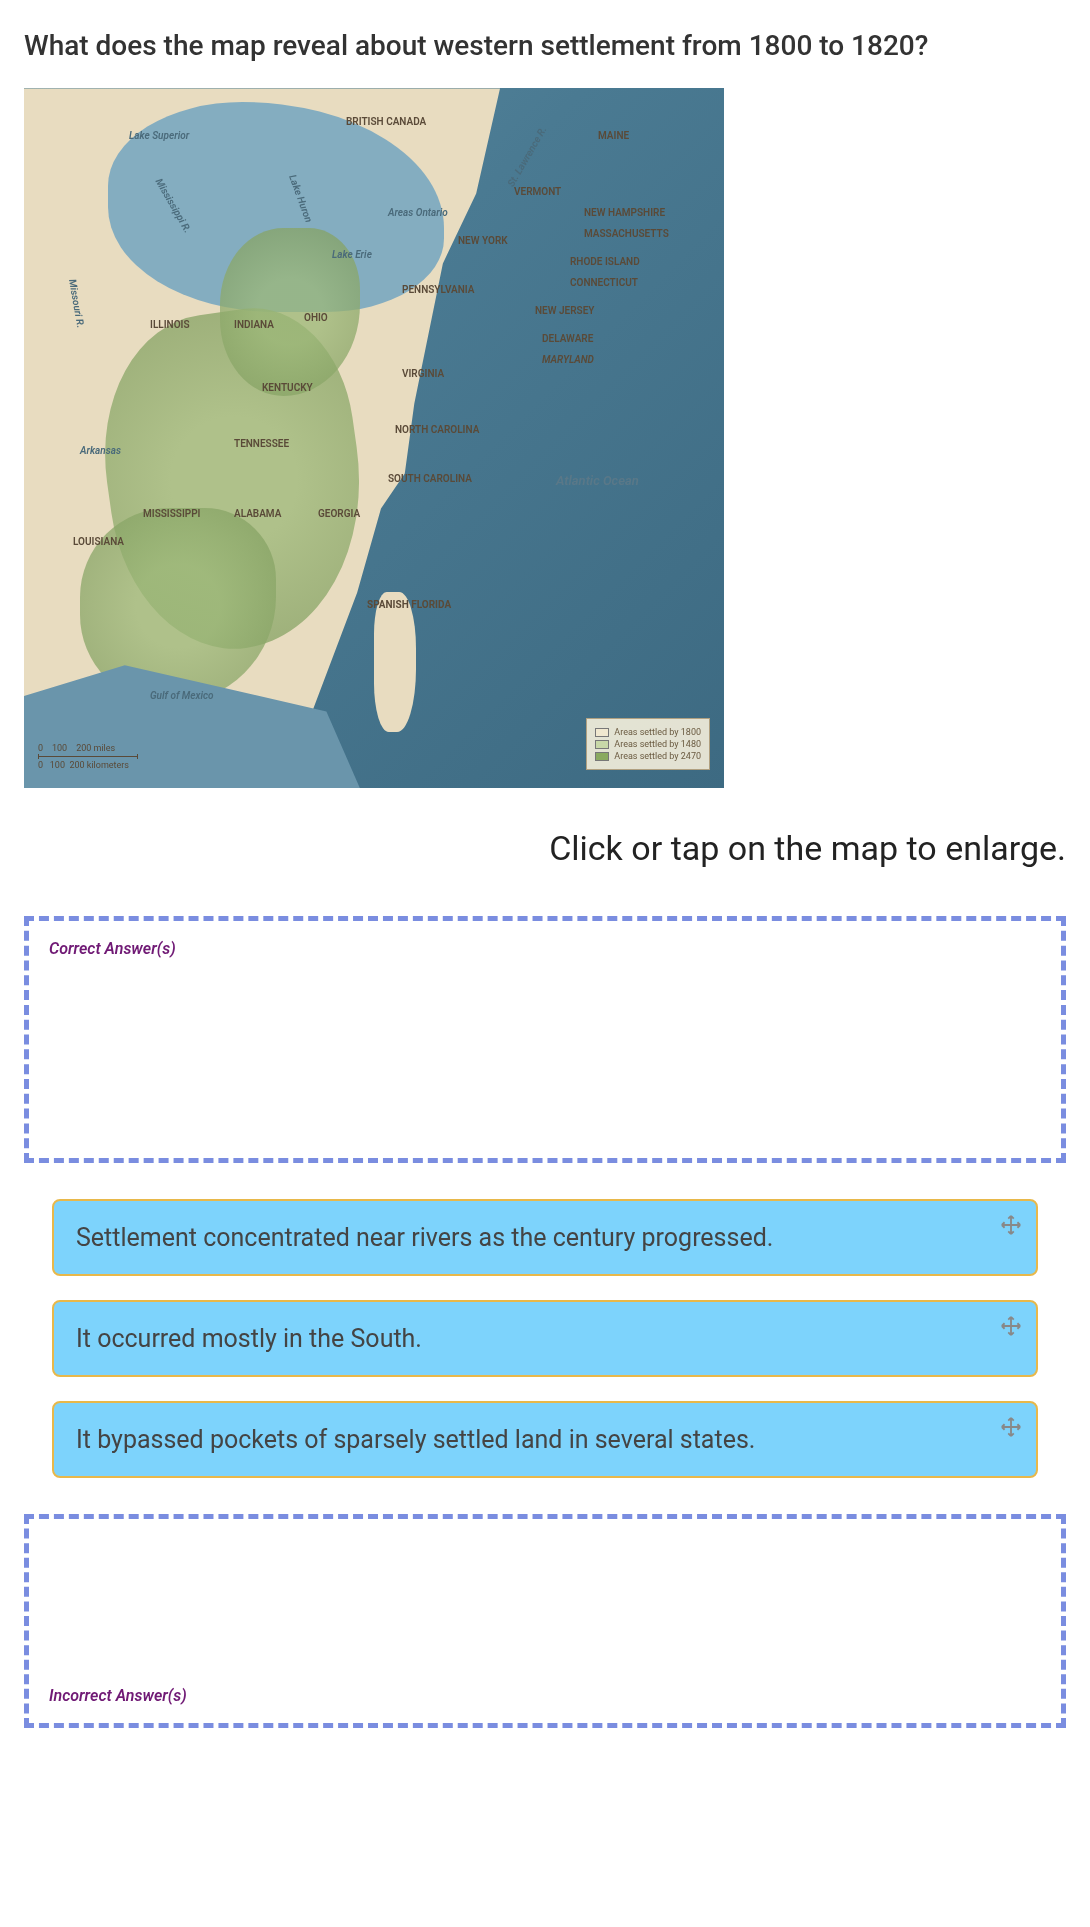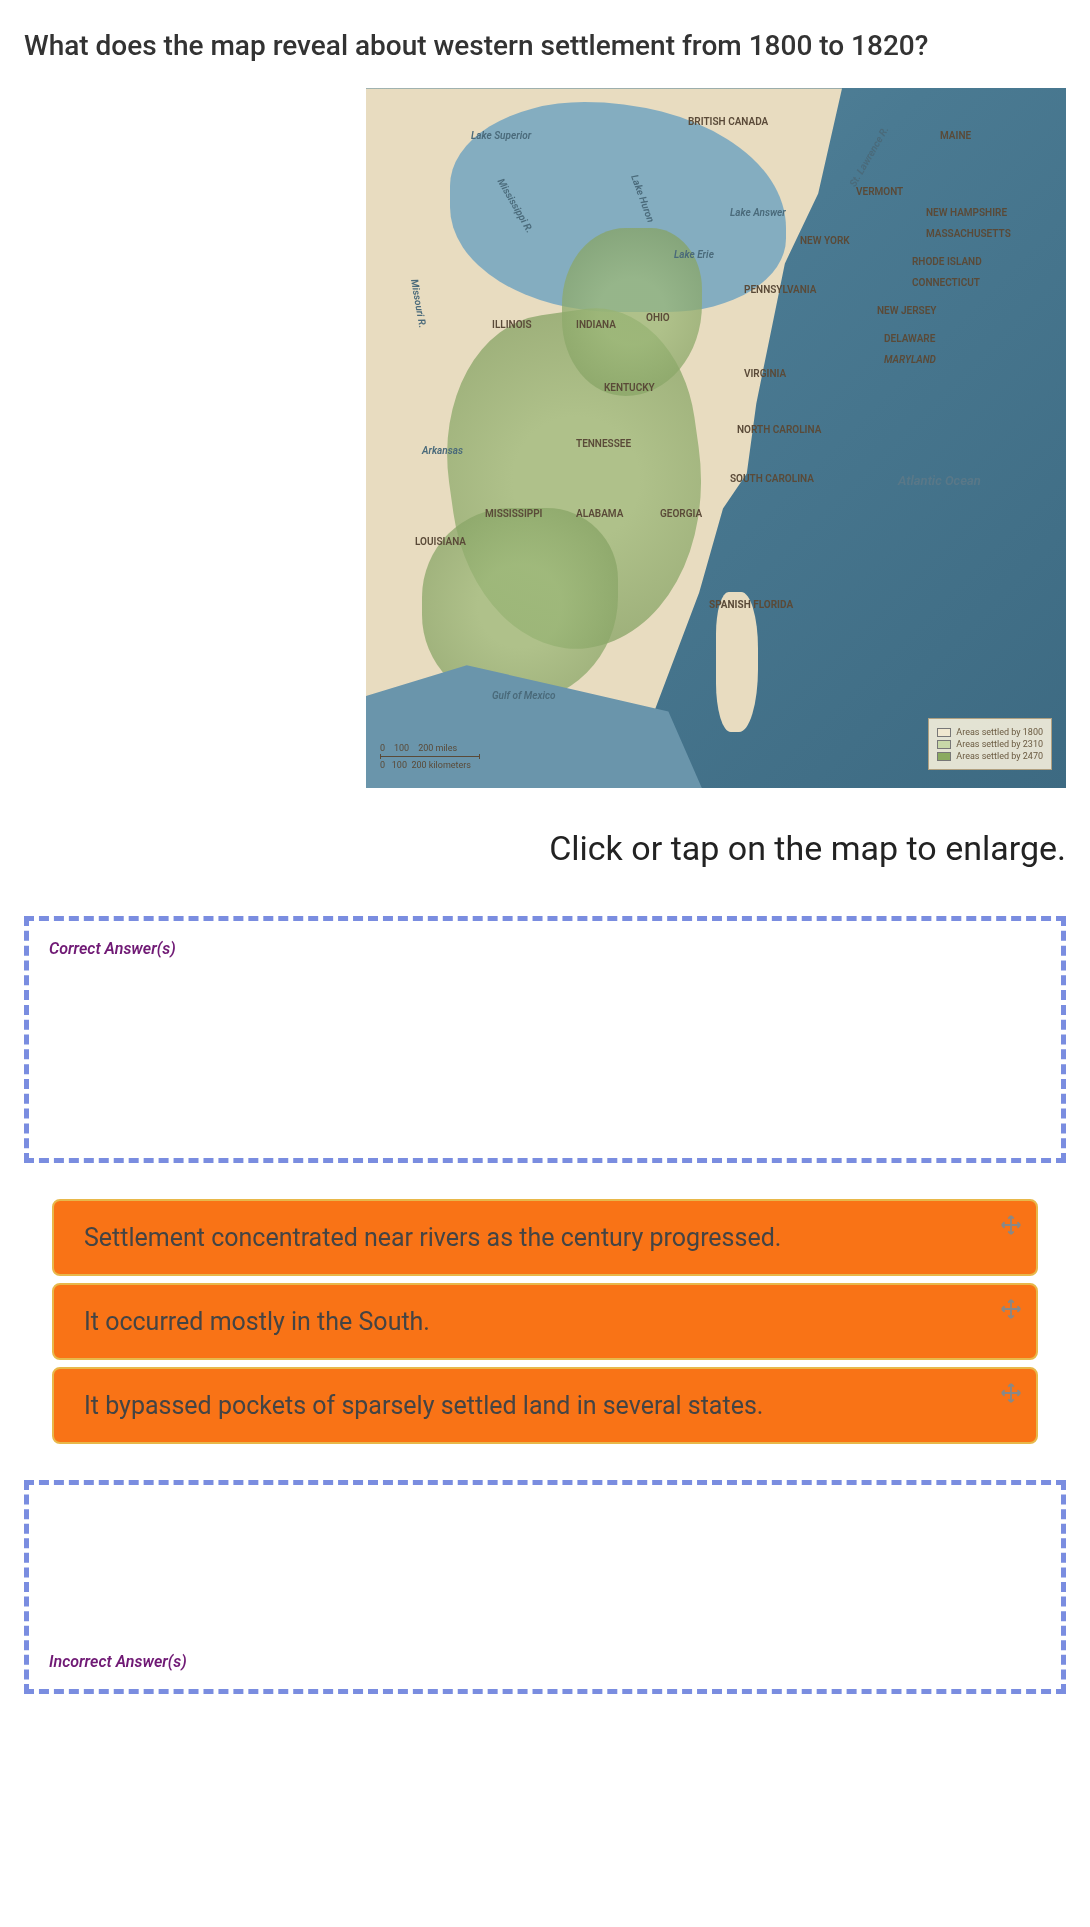--- a/index.html
+++ b/index.html
@@ -14,21 +14,21 @@
   }
   .question-text {
     font-size: 28px;
     font-weight: 500;
     color: #333;
     line-height: 1.3;
     margin-bottom: 24px;
   }
   .map-wrap {
     display: flex;
-    justify-content: flex-end;
+    justify-content: flex-start;
     margin-bottom: 40px;
   }
   .map {
     width: 700px;
     height: 700px;
     position: relative;
     background: linear-gradient(135deg, #5a8aa0 0%, #4a7a92 40%, #3d6a82 100%);
     overflow: hidden;
   }
   .land {
@@ -126,25 +126,25 @@
   .zone-label.bottom-label {
     position: absolute;
     bottom: 18px;
     left: 20px;
   }
   .answer-pool {
     padding: 0 28px;
     margin-bottom: 36px;
   }
   .answer-card {
-    background: #f97316;
+    background: #7dd3fc;
     border: 2px solid #e8b84a;
     border-radius: 8px;
-    padding: 22px 52px 22px 30px;
-    margin-bottom: 7px;
+    padding: 22px 52px 22px 22px;
+    margin-bottom: 24px;
     position: relative;
     font-size: 25px;
     color: #444;
     cursor: grab;
   }
   .drag-handle {
     position: absolute;
     right: 14px;
     top: 12px;
     width: 22px;
@@ -168,21 +168,21 @@
       <div class="settlement s3"></div>
       <div class="gulf"></div>
       <div class="florida"></div>
 
       <span class="map-label" style="left:46%; top:4%;">BRITISH CANADA</span>
       <span class="map-label big" style="left:76%; top:55%;">Atlantic Ocean</span>
       <span class="map-label water" style="left:18%; top:86%;">Gulf of Mexico</span>
       <span class="map-label water" style="left:15%; top:6%;">Lake Superior</span>
       <span class="map-label water" style="left:36%; top:15%; transform:rotate(70deg);">Lake Huron</span>
       <span class="map-label water" style="left:44%; top:23%;">Lake Erie</span>
-      <span class="map-label water" style="left:52%; top:17%;">Lake Answer</span>
+      <span class="map-label water" style="left:52%; top:17%;">Areas Ontario</span>
       <span class="map-label water" style="left:67%; top:9%; transform:rotate(-60deg);">St. Lawrence R.</span>
 
       <span class="map-label water" style="left:17%; top:16%; transform:rotate(60deg);">Mississippi R.</span>
       <span class="map-label water" style="left:4%; top:30%; transform:rotate(80deg);">Missouri R.</span>
       <span class="map-label water" style="left:8%; top:51%;">Arkansas</span>
 
       <span class="map-label" style="left:82%; top:6%;">MAINE</span>
       <span class="map-label" style="left:70%; top:14%;">VERMONT</span>
       <span class="map-label" style="left:80%; top:17%;">NEW HAMPSHIRE</span>
       <span class="map-label" style="left:80%; top:20%;">MASSACHUSETTS</span>
@@ -207,21 +207,21 @@
       <span class="map-label" style="left:30%; top:33%;">INDIANA</span>
       <span class="map-label" style="left:18%; top:33%;">ILLINOIS</span>
 
       <div class="legend">
         <div class="legend-row">
             <span class="swatch sw1"></span>
             <span>Areas settled by 1800</span>
           </div>
         <div class="legend-row">
             <span class="swatch sw2"></span>
-            <span>Areas settled by 2310</span>
+            <span>Areas settled by 1480</span>
           </div>
         <div class="legend-row">
             <span class="swatch sw3"></span>
             <span>Areas settled by 2470</span>
           </div>
       </div>
       <div class="scale">
         <div><span>0</span>&nbsp;&nbsp;&nbsp;&nbsp;<span>100</span>&nbsp;&nbsp;&nbsp;&nbsp;<span>200 miles</span></div>
         <div class="scale-bar"></div>
         <div><span>0</span>&nbsp;&nbsp;&nbsp;<span>100</span>&nbsp;&nbsp;<span>200 kilometers</span></div>

